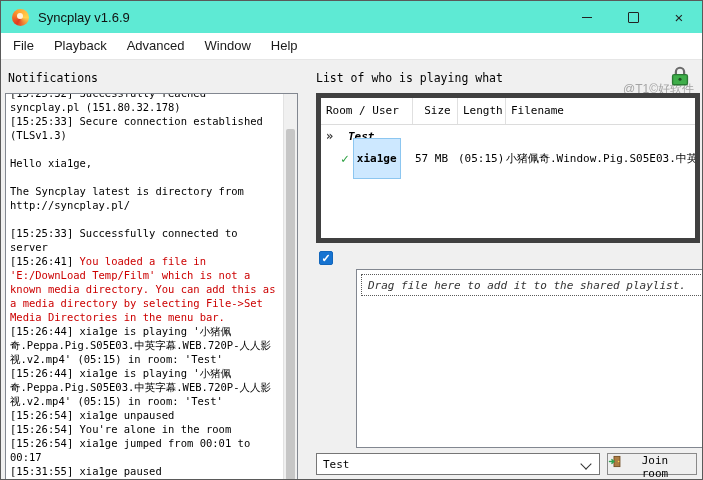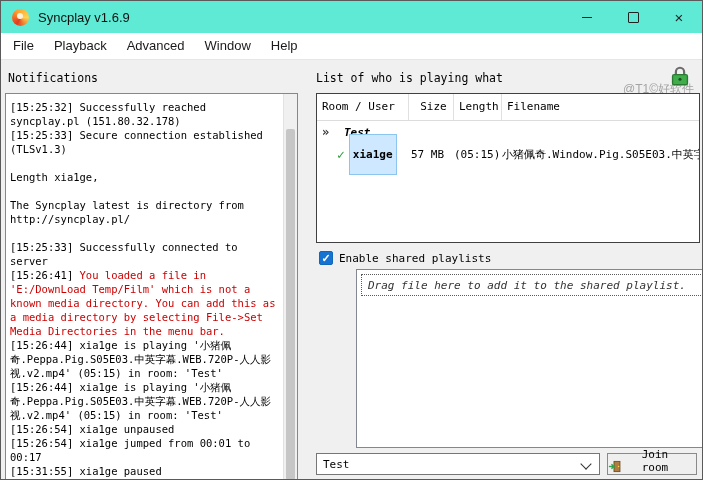--- a/index.html
+++ b/index.html
@@ -28,21 +28,21 @@
   .log{position:absolute;left:4px;right:16px;bottom:3px;font-size:10.5px;line-height:14px;color:#000;word-wrap:break-word;}
   .log-entry{min-height:14px;}
   .scrollbar{position:absolute;right:0;top:0;bottom:0;width:13px;background:#f0f0f0;border-left:1px solid #e2e2e2;}
   .thumb{position:absolute;left:2px;right:2px;top:9%;bottom:1px;background:#c6c6c6;border-radius:2px;}
 
   
   .roster-label{position:absolute;left:315px;top:70px;font-size:11.5px;color:#000;}
   .watermark{position:absolute;right:8px;top:55px;font-size:12px;color:rgba(150,150,150,0.85);margin-top:25px;}
   .lock-btn{position:absolute;right:10px;top:63px;width:24px;height:24px;display:flex;align-items:center;justify-content:center;cursor:default;}
 
-  .table{position:absolute;left:315px;top:92px;width:384px;height:150px;background:#fff;border:1px solid #404040;box-sizing:border-box;font-size:11px;}
+  .table{position:absolute;left:315px;top:92px;width:384px;height:150px;background:#fff;border:5px solid #404040;box-sizing:border-box;font-size:11px;}
   .thead{display:flex;height:26px;line-height:26px;border-bottom:1px solid #dcdcdc;color:#000;}
   .hcell{padding-left:5px;border-right:1px solid #e0e0e0;box-sizing:border-box;white-space:nowrap;overflow:hidden;}
   .hcell.h1{width:92px;} .hcell.h2{width:45px;text-align:center;} .hcell.h3{width:48px;} .hcell.h4{flex:1;border-right:none;}
   .trow{height:22px;display:flex;align-items:center;}
   .trow.room{padding-left:5px;}
   .expander{font-weight:bold;color:#333;font-size:12px;letter-spacing:-2px;width:16px;}
   .room-name{font-style:italic;font-weight:bold;margin-left:6px;}
   .ucell{box-sizing:border-box;white-space:nowrap;}
   .c1{width:92px;display:flex;align-items:center;padding-left:20px;}
   .check{color:#2ea043;font-weight:bold;font-size:13px;margin-right:4px;}
@@ -57,21 +57,21 @@
   .cb-check{color:#fff;font-size:11px;line-height:11px;font-weight:bold;}
   .enable-label{font-size:11px;color:#000;}
   .playlist-box{position:absolute;left:315px;top:268px;width:384px;height:179px;background:#fff;border:1px solid #828790;box-sizing:border-box;margin-left:40px;}
   .drop-hint{position:absolute;left:4px;top:4px;right:4px;height:22px;border:1px dotted #5a5a5a;display:flex;align-items:center;padding-left:6px;font-style:italic;font-size:11px;color:#333;box-sizing:border-box;}
 
   
   .room-bar{position:absolute;left:315px;top:452px;right:5px;height:22px;display:flex;gap:7px;}
   .combo{flex:1;background:#fff;border:1px solid #767676;position:relative;display:flex;align-items:center;padding-left:6px;box-sizing:border-box;}
   .combo-value{font-size:11px;color:#000;}
   .combo-arrow{position:absolute;right:9px;top:6px;width:7px;height:7px;border-right:1.4px solid #333;border-bottom:1.4px solid #333;transform:rotate(45deg);}
-  .join-btn{width:90px;background:#efefef;border:1px solid #8a8a8a;display:flex;align-items:flex-end;justify-content:center;gap:20px;box-sizing:border-box;}
+  .join-btn{width:90px;background:#efefef;border:1px solid #8a8a8a;display:flex;align-items:flex-start;justify-content:center;gap:20px;box-sizing:border-box;}
   .join-label{font-size:11px;color:#000;}
 </style>
 </head>
 <body>
 
 <div class="window">
 
   <div class="titlebar">
     <div class="app-icon"></div>
     <div class="title-text">Syncplay v1.6.9</div>
@@ -95,29 +95,30 @@
       <div class="menu-item">Window</div>
       <div class="menu-item">Help</div>
     </div>
 
   <div class="notif-label mono">Notifications</div>
   <div class="log-box">
     <div class="log mono" id="log">
         <div class="log-entry"><span>[15:25:32] </span><span>Successfully reached syncplay.pl (151.80.32.178)</span></div>
         <div class="log-entry"><span>[15:25:33] </span><span>Secure connection established (TLSv1.3)</span></div>
         <div class="log-entry">&nbsp;</div>
-        <div class="log-entry"><span>Length xia1ge,</span></div>
+        <div class="log-entry"><span>Hello xia1ge,</span></div>
         <div class="log-entry">&nbsp;</div>
         <div class="log-entry"><span>The Syncplay latest is directory from http://syncplay.pl/</span></div>
         <div class="log-entry">&nbsp;</div>
         <div class="log-entry"><span>[15:25:33] </span><span>Successfully connected to server</span></div>
         <div class="log-entry"><span>[15:26:41] </span><span style="color: rgb(204, 0, 0);">You loaded a file in 'E:/DownLoad Temp/Film' which is not a known media directory. You can add this as a media directory by selecting File-&gt;Set Media Directories in the menu bar.</span></div>
         <div class="log-entry"><span>[15:26:44] </span><span>xia1ge is playing '小猪佩奇.Peppa.Pig.S05E03.中英字幕.WEB.720P-人人影视.v2.mp4' (05:15) in room: 'Test'</span></div>
         <div class="log-entry"><span>[15:26:44] </span><span>xia1ge is playing '小猪佩奇.Peppa.Pig.S05E03.中英字幕.WEB.720P-人人影视.v2.mp4' (05:15) in room: 'Test'</span></div>
         <div class="log-entry"><span>[15:26:54] </span><span>xia1ge unpaused</span></div>
+        <div class="log-entry"><span>[15:26:54] </span><span>You're alone in the room</span></div>
         <div class="log-entry"><span>[15:26:54] </span><span>xia1ge jumped from 00:01 to 00:17</span></div>
         <div class="log-entry"><span>[15:31:55] </span><span>xia1ge paused</span></div>
       </div>
     <div class="scrollbar">
       <div class="thumb"></div>
     </div>
   </div>
 
   <div class="roster-label mono">List of who is playing what</div>
   <div class="watermark">@T1©好软件</div>
@@ -148,21 +149,20 @@
       <div class="ucell c2">57 MB</div>
       <div class="ucell c3">(05:15)</div>
       <div class="ucell c4">小猪佩奇.Window.Pig.S05E03.中英字</div>
     </div>
   </div>
 
   <div class="enable-row">
     <span class="checkbox" aria-checked="true">
       <span class="cb-check">✓</span>
     </span>
-    <span class="enable-label mono">Enable shared playlists</span>
   </div>
 
   <div class="playlist-box">
     <div class="drop-hint mono">Drag file here to add it to the shared playlist.</div>
   </div>
 
   <div class="room-bar">
     <div class="combo">
       <span class="combo-value mono">Test</span>
       <span class="combo-arrow"></span>

